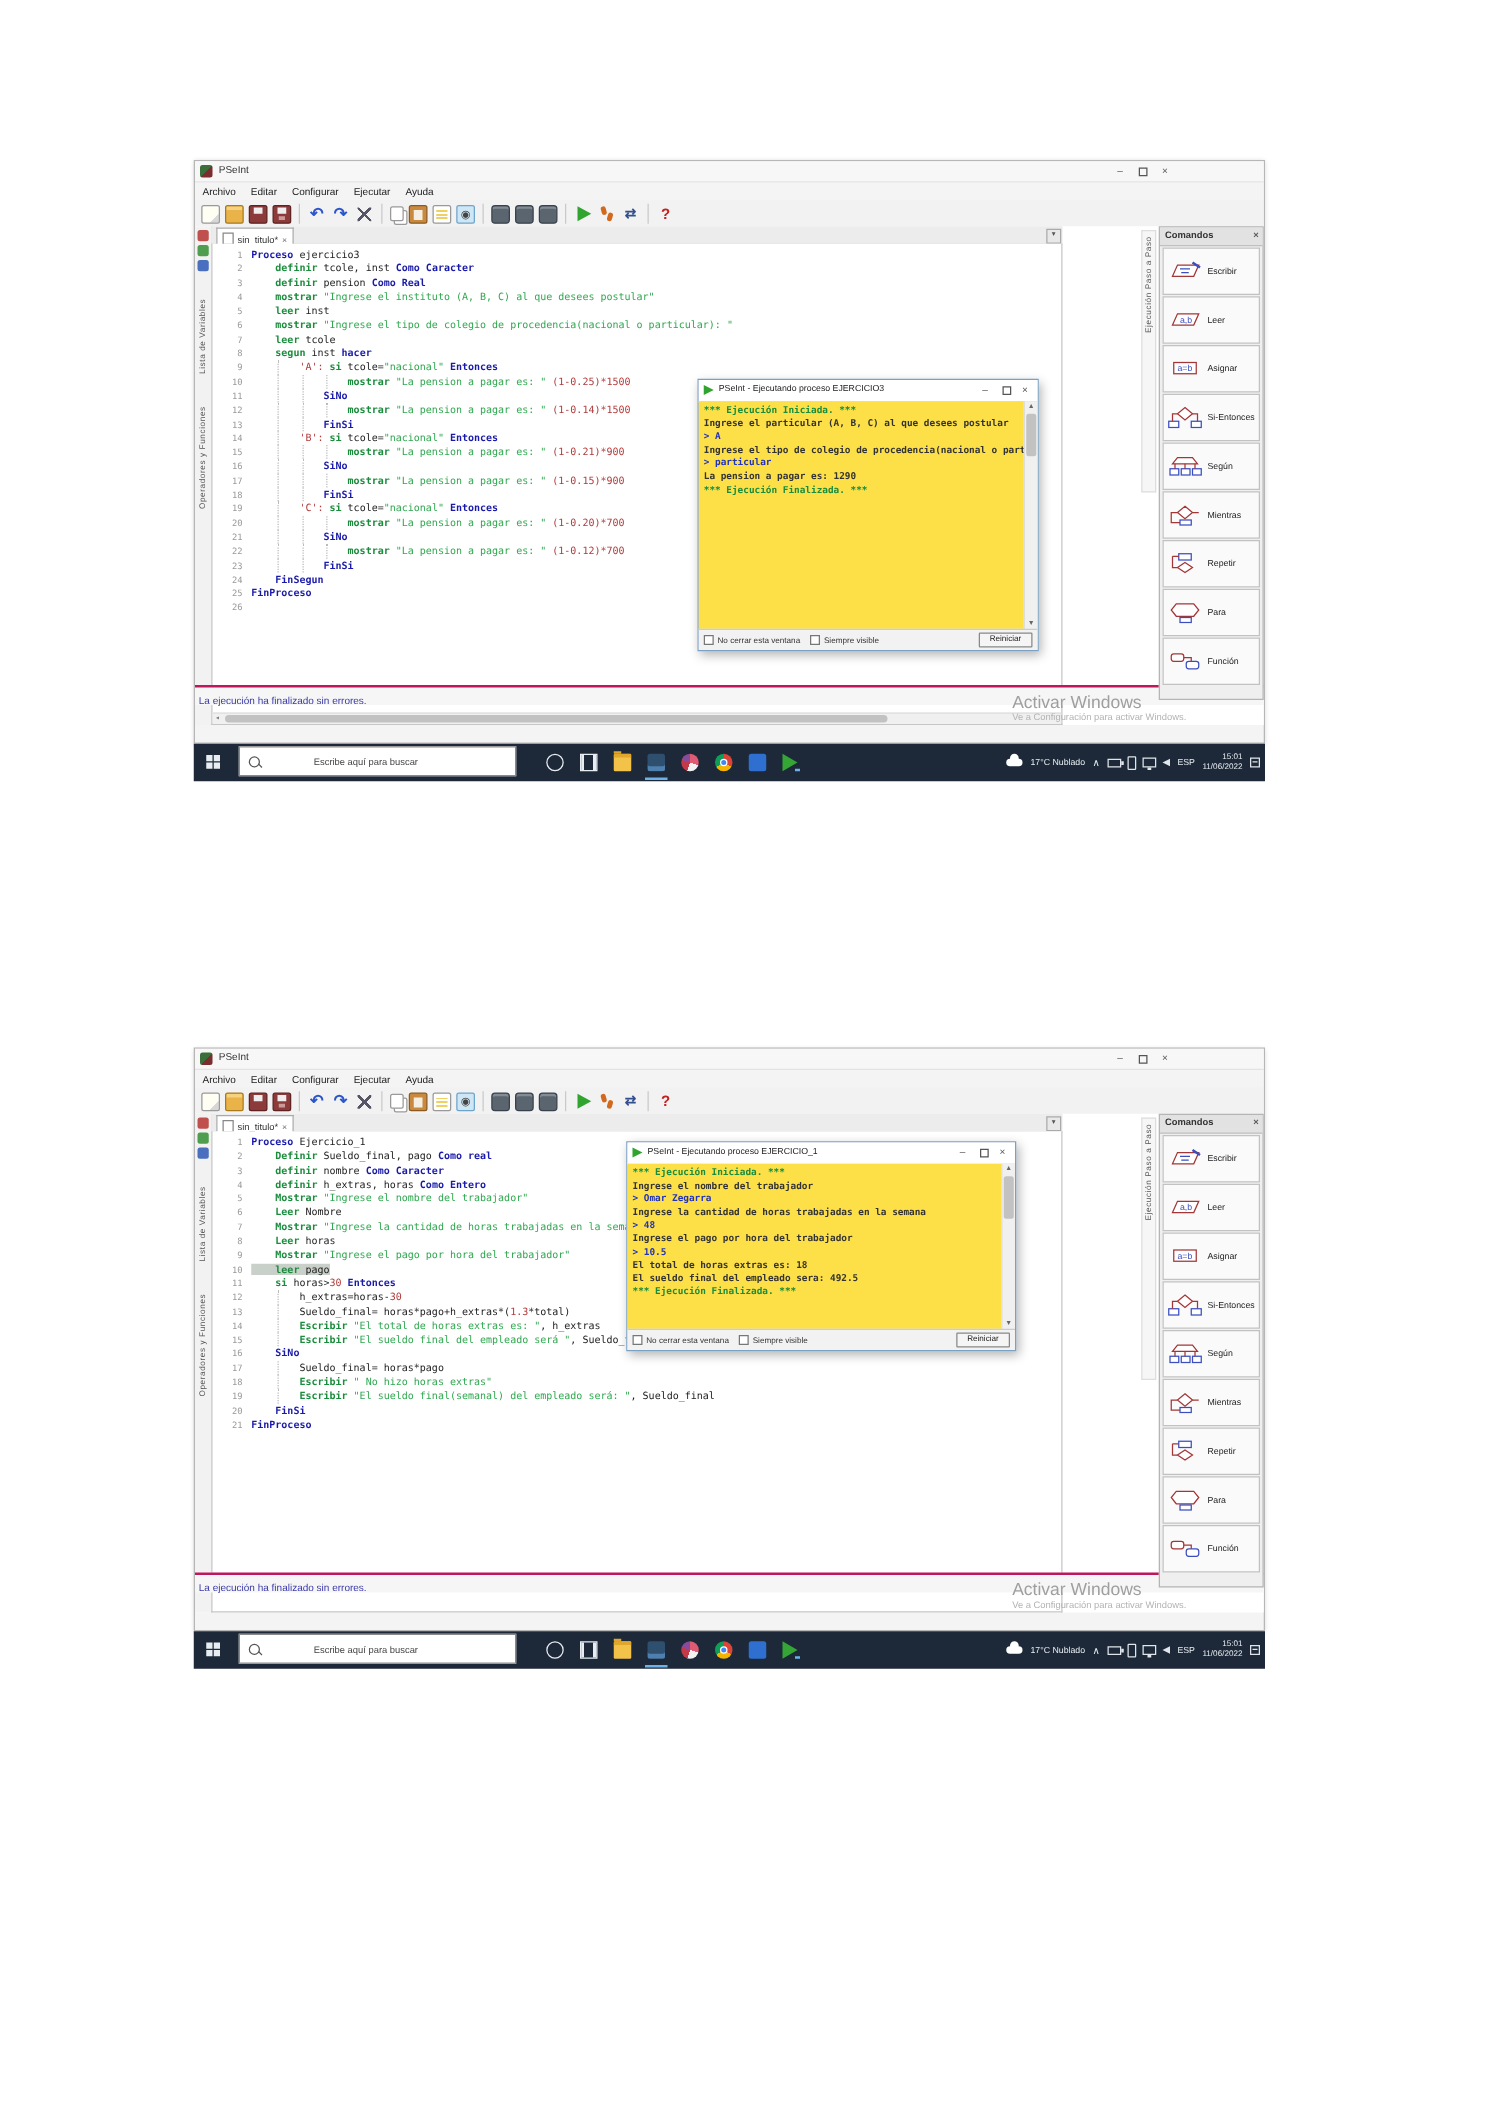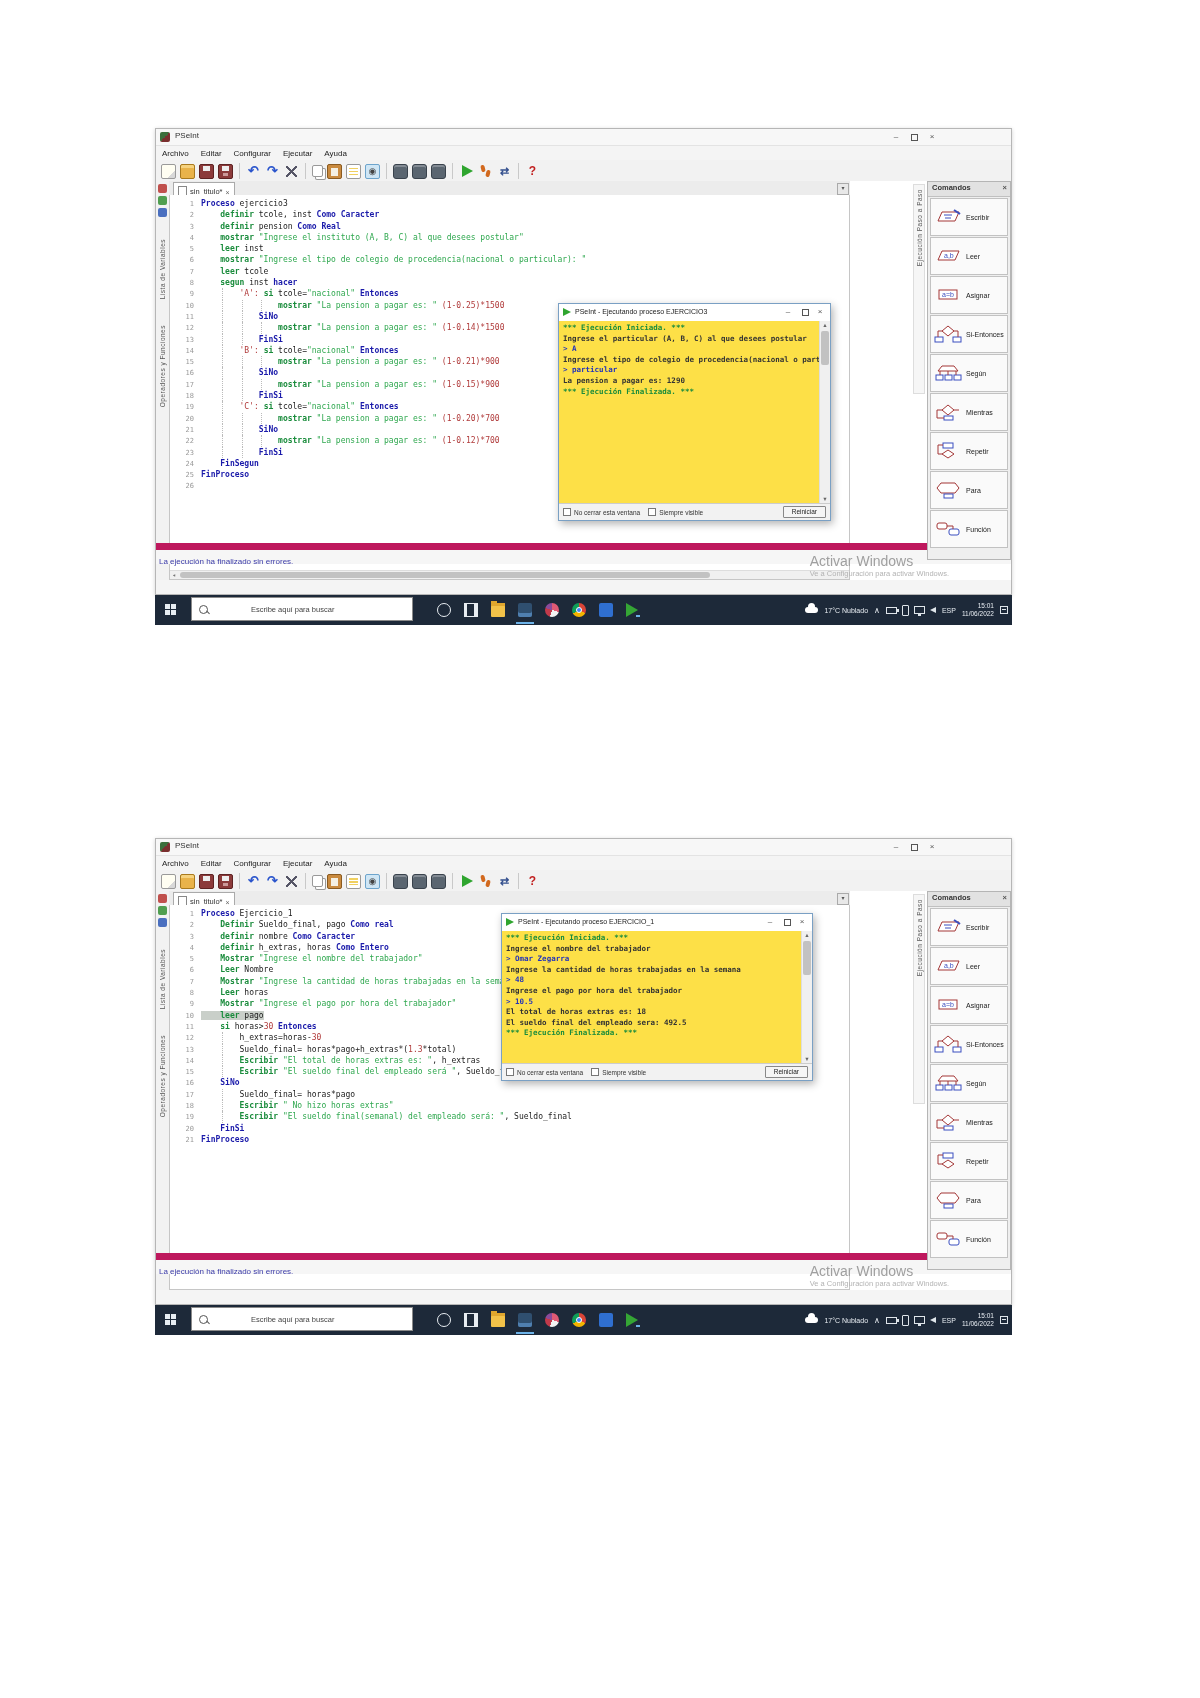--- a/index.html
+++ b/index.html
@@ -101,21 +101,21 @@
   .vb{bottom:0;}
   .vthumb{position:absolute;left:1px;right:1px;top:10px;height:34px;background:#c2c2c2;border-radius:2px;}
   .cfoot{position:absolute;left:0;right:0;bottom:0;height:16px;background:#f2f2f2;border-top:1px solid #ccc;display:flex;align-items:center;gap:8px;padding:0 4px;}
   .chk{display:flex;align-items:center;gap:3px;font-size:6.5px;color:#333;}
   .chk .box{width:6px;height:6px;border:1px solid #777;background:#fff;display:inline-block;}
   .rbtn{margin-left:auto;font-size:6.5px;height:12px;line-height:10px;padding:0 8px;background:#f5f5f5;border:1px solid #888;border-radius:1px;color:#222;font-family:"Liberation Sans",sans-serif;}
   
   .wmark{position:absolute;right:62px;bottom:2px;z-index:1;text-align:left;}
   .wmark .w1{font-size:14px;color:#9f9f9f;}
   .wmark .w2{font-size:7.5px;color:#b3b3b3;}
-  .statusbar{position:absolute;left:0;right:0;bottom:30px;height:14px;background:#f6f6f6;border-top:7px solid #be185d;}
+  .statusbar{position:absolute;left:0;right:0;bottom:30px;height:14px;background:#f6f6f6;border-top:2px solid #be185d;}
   .statusbar span{font-size:8px;color:#3a3aa8;padding-left:3px;line-height:14px;}
   .taskbar{position:absolute;left:0;right:0;bottom:0;height:30px;background:#1d2939;}
   .start{position:absolute;left:10px;top:9px;width:12px;height:12px;display:grid;grid-template-columns:5px 5px;grid-template-rows:5px 5px;gap:1px;}
   .start i{background:#e8edf2;display:block;}
   .search{position:absolute;left:36px;top:2px;width:222px;height:24px;background:#fff;border:1px solid #8a8a8a;box-sizing:border-box;display:flex;align-items:center;gap:6px;padding:0 7px;}
   .lens{width:7px;height:7px;border:1.4px solid #555;border-radius:50%;position:relative;flex:0 0 auto;}
   .lens::after{content:"";position:absolute;left:6px;top:6px;width:4px;height:1.4px;background:#555;transform:rotate(45deg);}
   .ph{font-size:7.5px;color:#444;margin-left:37px;}
   .apps{position:absolute;left:282px;top:0;height:30px;display:flex;gap:13px;align-items:center;}
   .app{position:relative;width:14px;height:14px;flex:0 0 auto;}

